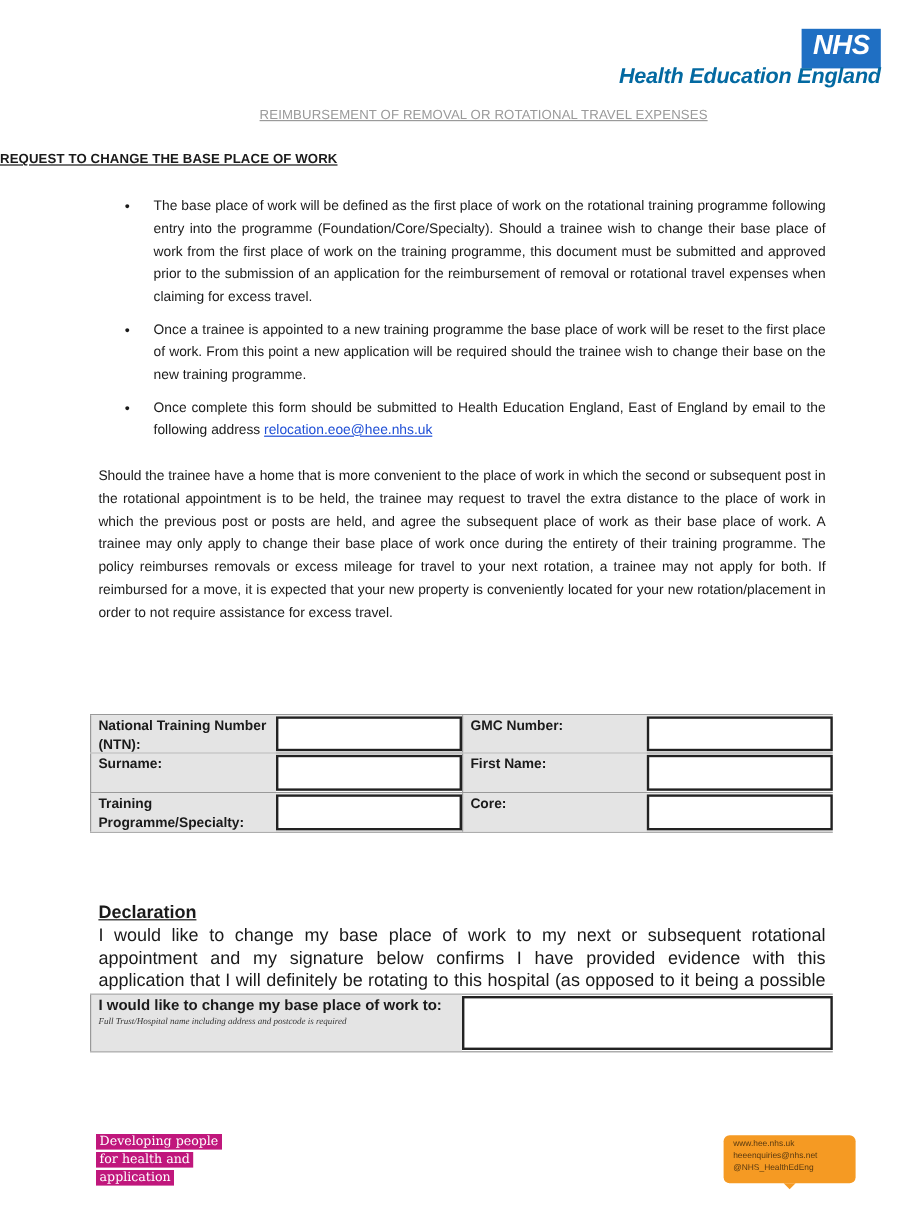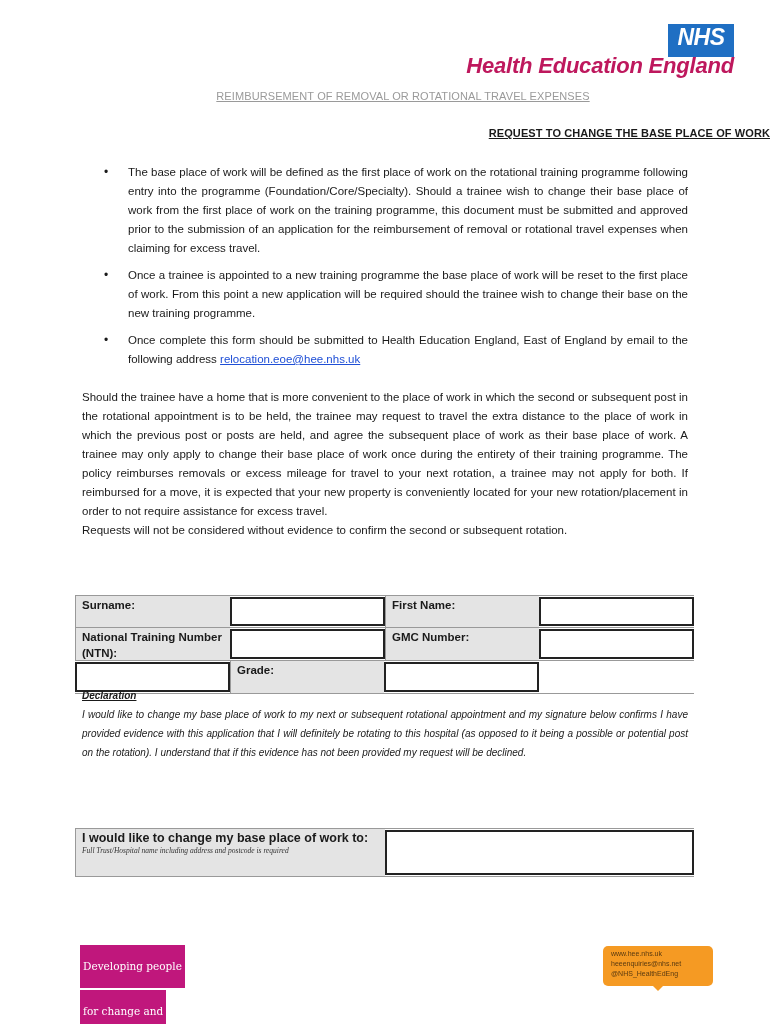--- a/index.html
+++ b/index.html
@@ -7,31 +7,31 @@
     body { position: relative; font-family: "Liberation Sans", "DejaVu Sans", sans-serif; color: #1a1a1a; }
 
     .logo-wrap { position: absolute; top: 24px; right: 36px; width: 280px; height: 60px; }
     .nhs-box {
       position: absolute; right: 0; top: 0; width: 66px; height: 33px;
       background: #1f6fc3; color: #fff; font-weight: bold; font-style: italic;
       font-size: 23px; line-height: 27px; text-align: center; letter-spacing: -0.5px;
       font-family: "Liberation Sans", sans-serif;
     }
     .hee-text {
-      position: absolute; right: 0; top: 29px; font-size: 22px; font-weight: bold;
-      font-style: italic; color: #be185d; white-space: nowrap; letter-spacing: -0.2px;
+      position: absolute; right: 0; top: 29px; font-size: 18px; font-weight: bold;
+      font-style: italic; color: #0369a1; white-space: nowrap; letter-spacing: -0.2px;
       font-family: "Liberation Sans", sans-serif;
     }
 
     .subtitle {
       position: absolute; top: 90px; left: 18px; width: 770px; text-align: center;
       font-size: 11px; color: #9a9a9a; text-decoration: underline; letter-spacing: 0.1px;
     }
     .title {
-      position: absolute; top: 127px; left: 0; width: 770px; text-align: right;
+      position: absolute; top: 127px; left: 0; width: 770px; text-align: left;
       font-size: 11px; font-weight: bold; text-decoration: underline; letter-spacing: 0.1px;
     }
 
     .bullets { position: absolute; top: 163px; left: 100px; width: 588px; }
     .bullet { position: relative; padding-left: 28px; font-size: 11.5px; line-height: 19px; text-align: justify; margin-bottom: 8px; }
     .bullet .dot { position: absolute; left: 4px; top: 0; font-size: 12px; }
     .link { color: #1f4fd6; text-decoration: underline; }
 
     .terms { position: absolute; top: 388px; left: 82px; width: 606px; font-size: 11.5px; line-height: 19px; text-align: justify; }
     .sec-head { font-weight: bold; text-decoration: underline; }
@@ -41,37 +41,37 @@
     .row:first-child { border-top: 1px solid #999; }
     .lbl {
       width: 155px; background: #e4e4e4; font-size: 11.5px; font-weight: bold;
       line-height: 16px; padding: 1px 6px; border-left: 1px solid #999;
     }
     .lbl2 { width: 154px; }
     .inp {
       width: 155px; background: #fff; border: 2px solid #222; margin: 1px 0;
     }
 
-    .decl { position: absolute; top: 686px; left: 82px; width: 606px; font-size: 10px; line-height: 19px; text-align: justify; font-style: italic; }
+    .decl { position: absolute; top: 751px; left: 82px; width: 606px; font-size: 15px; line-height: 19px; text-align: justify; }
 
     .bottom-table { position: absolute; top: 828px; left: 75px; width: 619px; }
     .brow { display: flex; height: 49px; border-bottom: 1px solid #999; }
     .brow:first-child { border-top: 1px solid #999; }
     .blbl { width: 310px; background: #e4e4e4; border-left: 1px solid #999; padding: 1px 6px; }
     .blbl .big { font-size: 12.5px; font-weight: bold; line-height: 16px; }
     .blbl .small { font-size: 7.5px; font-style: italic; color: #333; line-height: 10px; font-family: Liberation Serif, serif; }
     .binp { flex: 1; background: #fff; border: 2px solid #222; margin: 1px 0; }
 
     .dev {
       position: absolute; top: 945px; left: 80px;
     }
     .dev span {
       display: block; width: fit-content; background: #c0177c; color: #fff;
       font-family: "DejaVu Serif", serif; font-size: 10.5px; line-height: 13px;
-      padding: 15px 3px; margin-bottom: 2px;
+      padding: 0 3px; margin-bottom: 2px;
     }
 
     .contact {
       position: absolute; top: 946px; left: 603px; width: 110px; height: 40px;
       background: #f59a23; border-radius: 5px; padding: 3px 8px;
     }
     .contact div { font-size: 7px; line-height: 10px; color: #5a3a10; white-space: nowrap; }
     .contact::after {
       content: ""; position: absolute; bottom: -5px; left: 50%; margin-left: -5px;
       border-left: 5px solid transparent; border-right: 5px solid transparent; border-top: 5px solid #f59a23;
@@ -98,39 +98,39 @@
     <span>Once a trainee is appointed to a new training programme the base place of work will be reset to the first place of work. From this point a new application will be required should the trainee wish to change their base on the new training programme.</span>
   </div>
   <div class="bullet">
     <span class="dot">•</span>
     <span>Once complete this form should be submitted to Health Education England, East of England by email to the following address </span><a class="link">relocation.eoe@hee.nhs.uk</a>
   </div>
 </div>
 
 <div class="terms">
   <div> Should the trainee have a home that is more convenient to the place of work in which the second or subsequent post in the rotational appointment is to be held, the trainee may request to travel the extra distance to the place of work in which the previous post or posts are held, and agree the subsequent place of work as their base place of work. A trainee may only apply to change their base place of work once during the entirety of their training programme. The policy reimburses removals or excess mileage for travel to your next rotation, a trainee may not apply for both. If reimbursed for a move, it is expected that your new property is conveniently located for your new rotation/placement in order to not require assistance for excess travel.</div>
-  <div>Requests will not be considered without evidence to confirm the second or subsequent rotation.</div>
 </div>
 
 <div class="grid-table">
+  <div class="row">
+    <div class="lbl">National Training Number (NTN):</div>
+    <div class="inp"></div>
+    <div class="lbl lbl2">GMC Number:</div>
+    <div class="inp"></div>
+  </div>
   <div class="row">
     <div class="lbl">Surname:</div>
     <div class="inp"></div>
     <div class="lbl lbl2">First Name:</div>
     <div class="inp"></div>
   </div>
   <div class="row">
-    <div class="lbl">National Training Number (NTN):</div>
+    <div class="lbl">Training Programme/Specialty:</div>
     <div class="inp"></div>
-    <div class="lbl lbl2">GMC Number:</div>
-    <div class="inp"></div>
-  </div>
-  <div class="row">
-    <div class="inp"></div>
-    <div class="lbl lbl2">Grade:</div>
+    <div class="lbl lbl2">Core:</div>
     <div class="inp"></div>
   </div>
 </div>
 
 <div class="decl">
   <div class="sec-head">Declaration</div>
   <div>I would like to change my base place of work to my next or subsequent rotational appointment and my signature below confirms I have provided evidence with this application that I will definitely be rotating to this hospital (as opposed to it being a possible or potential post on the rotation). I understand that if this evidence has not been provided my request will be declined.</div>
 </div>
 
 <div class="bottom-table">
@@ -138,21 +138,21 @@
     <div class="blbl">
       <div class="big">I would like to change my base place of work to:</div>
       <div class="small">Full Trust/Hospital name including address and postcode is required</div>
     </div>
     <div class="binp"></div>
   </div>
 </div>
 
 <div class="dev">
   <span>Developing people</span>
-  <span>for change and</span>
+  <span>for health and</span>
   <span>application</span>
 </div>
 
 <div class="contact">
   <div>www.hee.nhs.uk</div>
   <div>heeenquiries@nhs.net</div>
   <div>@NHS_HealthEdEng</div>
 </div>
 
 </body></html>

